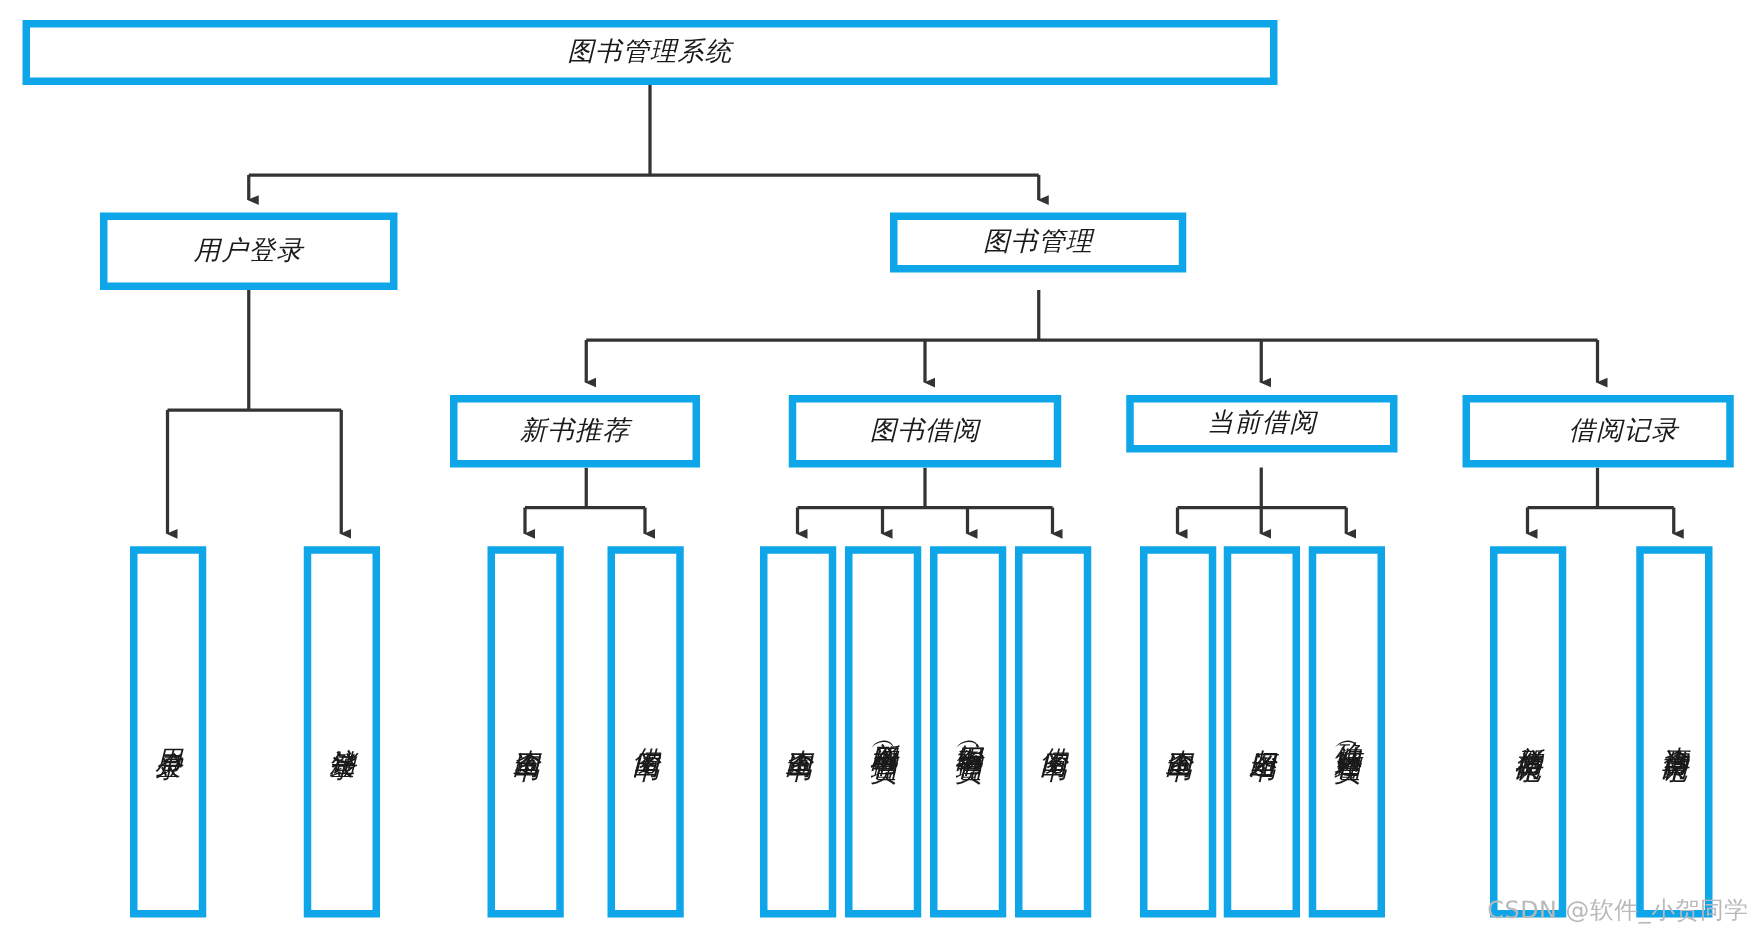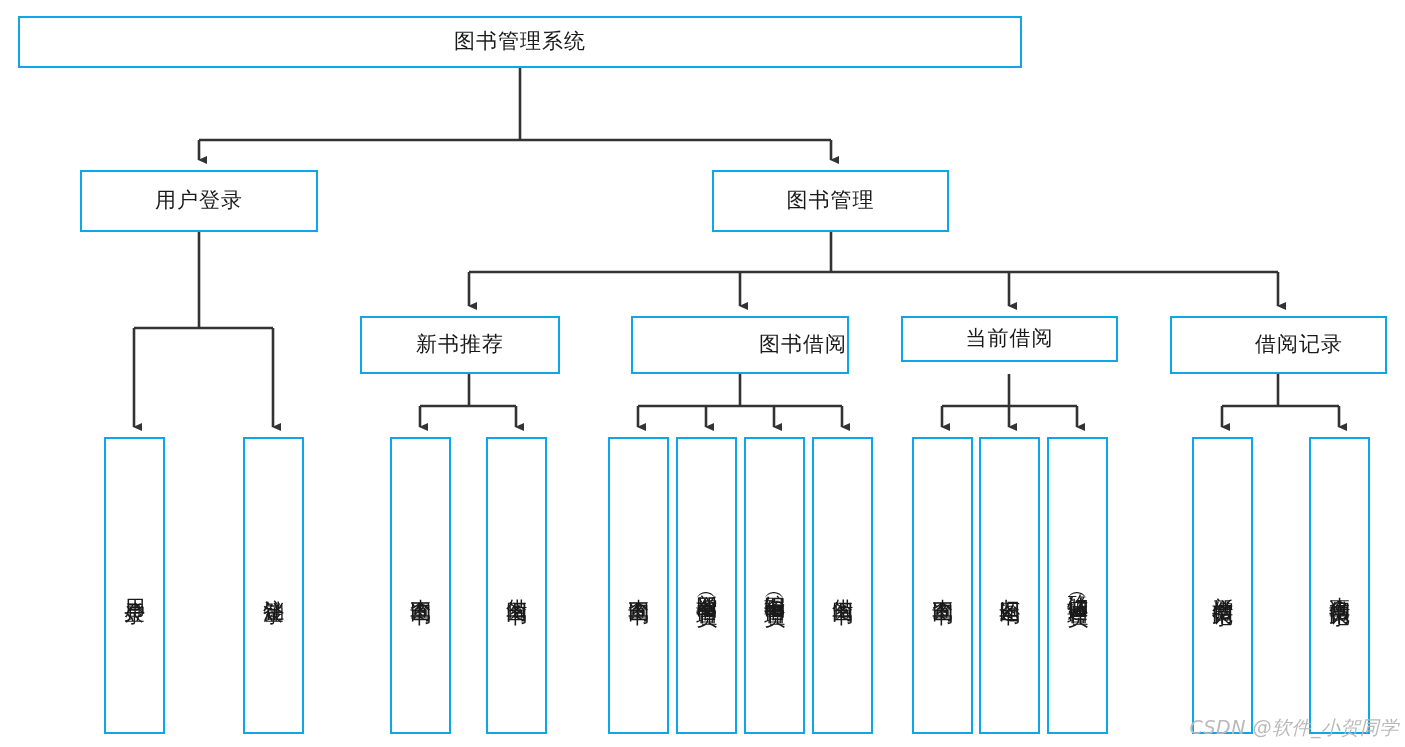--- a/index.html
+++ b/index.html
@@ -19,26 +19,27 @@
     position: absolute;
     left: 0;
     top: 0;
     width: 1405px;
     height: 747px;
     pointer-events: none;
   }
   .node {
     position: absolute;
     box-sizing: border-box;
-    border: 2px solid #0ea5e9;
+    border: 6px solid #0ea5e9;
     background: #ffffff;
     display: flex;
     align-items: center;
     justify-content: center;
     color: #1a1a1a;
+    font-style: italic;
   }
   .node.horiz {
     font-size: 21px;
     letter-spacing: 1px;
     line-height: 1.2;
   }
   .node.vert {
     writing-mode: vertical-rl;
     text-orientation: upright;
     font-size: 21px;
@@ -54,21 +55,20 @@
     display: block;
   }
   .watermark {
     position: absolute;
     right: 6px;
     bottom: 6px;
     font-size: 19px;
     color: #b9b9b9;
     letter-spacing: 0.5px;
     white-space: nowrap;
-    font-style: italic;
   }
 </style>
 </head>
 <body>
 
 <div id="stage">
 
   <svg id="wires" viewBox="0 0 1405 747" width="1405" height="747" xmlns="http://www.w3.org/2000/svg">
     <defs>
       <marker id="arw" markerWidth="9" markerHeight="9" refX="4.5" refY="8" orient="auto" markerUnits="userSpaceOnUse">
@@ -119,28 +119,28 @@
     </g>
   </svg>
 
   <div class="node horiz" style="left:18px; top:16px; width:1004px; height:52px;">
     <span>图书管理系统</span>
   </div>
 
   <div class="node horiz" style="left:80px; top:170px; width:238px; height:62px;">
     <span>用户登录</span>
   </div>
-  <div class="node horiz" style="left:712px; top:170px; width:237px; height:62px;">
+  <div class="node horiz" style="left:712px; top:170px; width:237px; height:48px;">
     <span>图书管理</span>
   </div>
 
   <div class="node horiz" style="left:360px; top:316px; width:200px; height:58px;">
     <span>新书推荐</span>
   </div>
-  <div class="node horiz" style="left:631px; top:316px; width:218px; height:58px;justify-content:flex-end;">
+  <div class="node horiz" style="left:631px; top:316px; width:218px; height:58px;">
     <span>图书借阅</span>
   </div>
   <div class="node horiz" style="left:901px; top:316px; width:217px; height:46px;">
     <span>当前借阅</span>
   </div>
   <div class="node horiz" style="left:1170px; top:316px; width:217px; height:58px;padding-left:41px;">
     <span>借阅记录</span>
   </div>
 
   <div class="node vert" style="left:104px; top:437px; width:61px; height:297px;">

